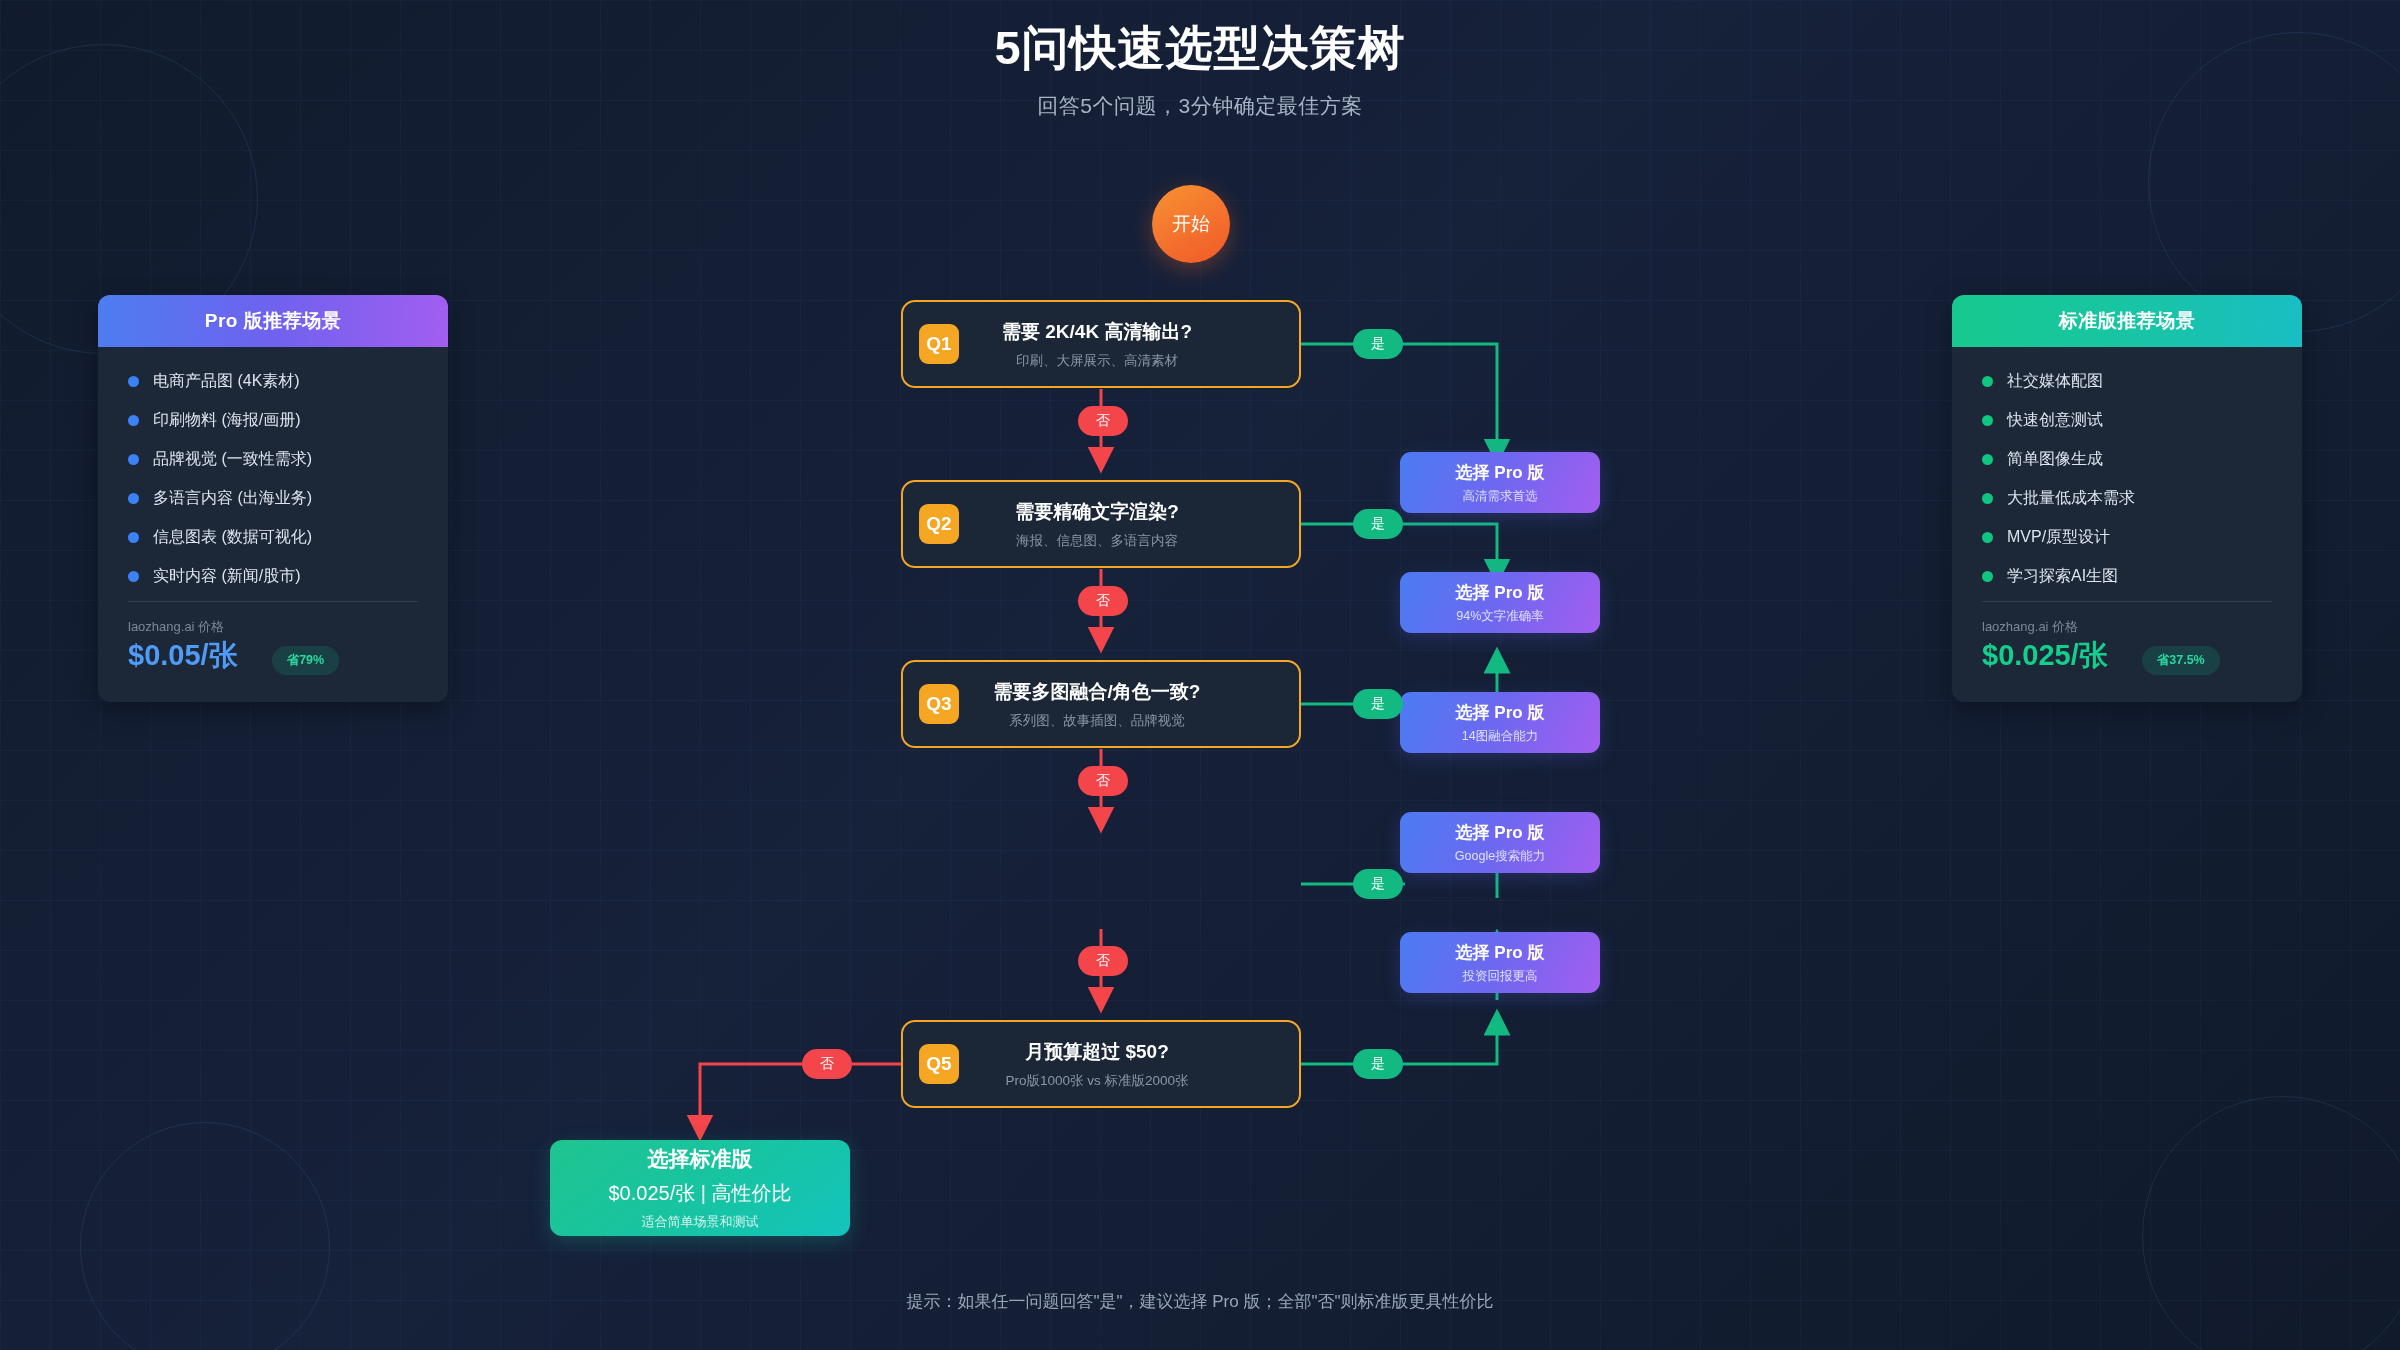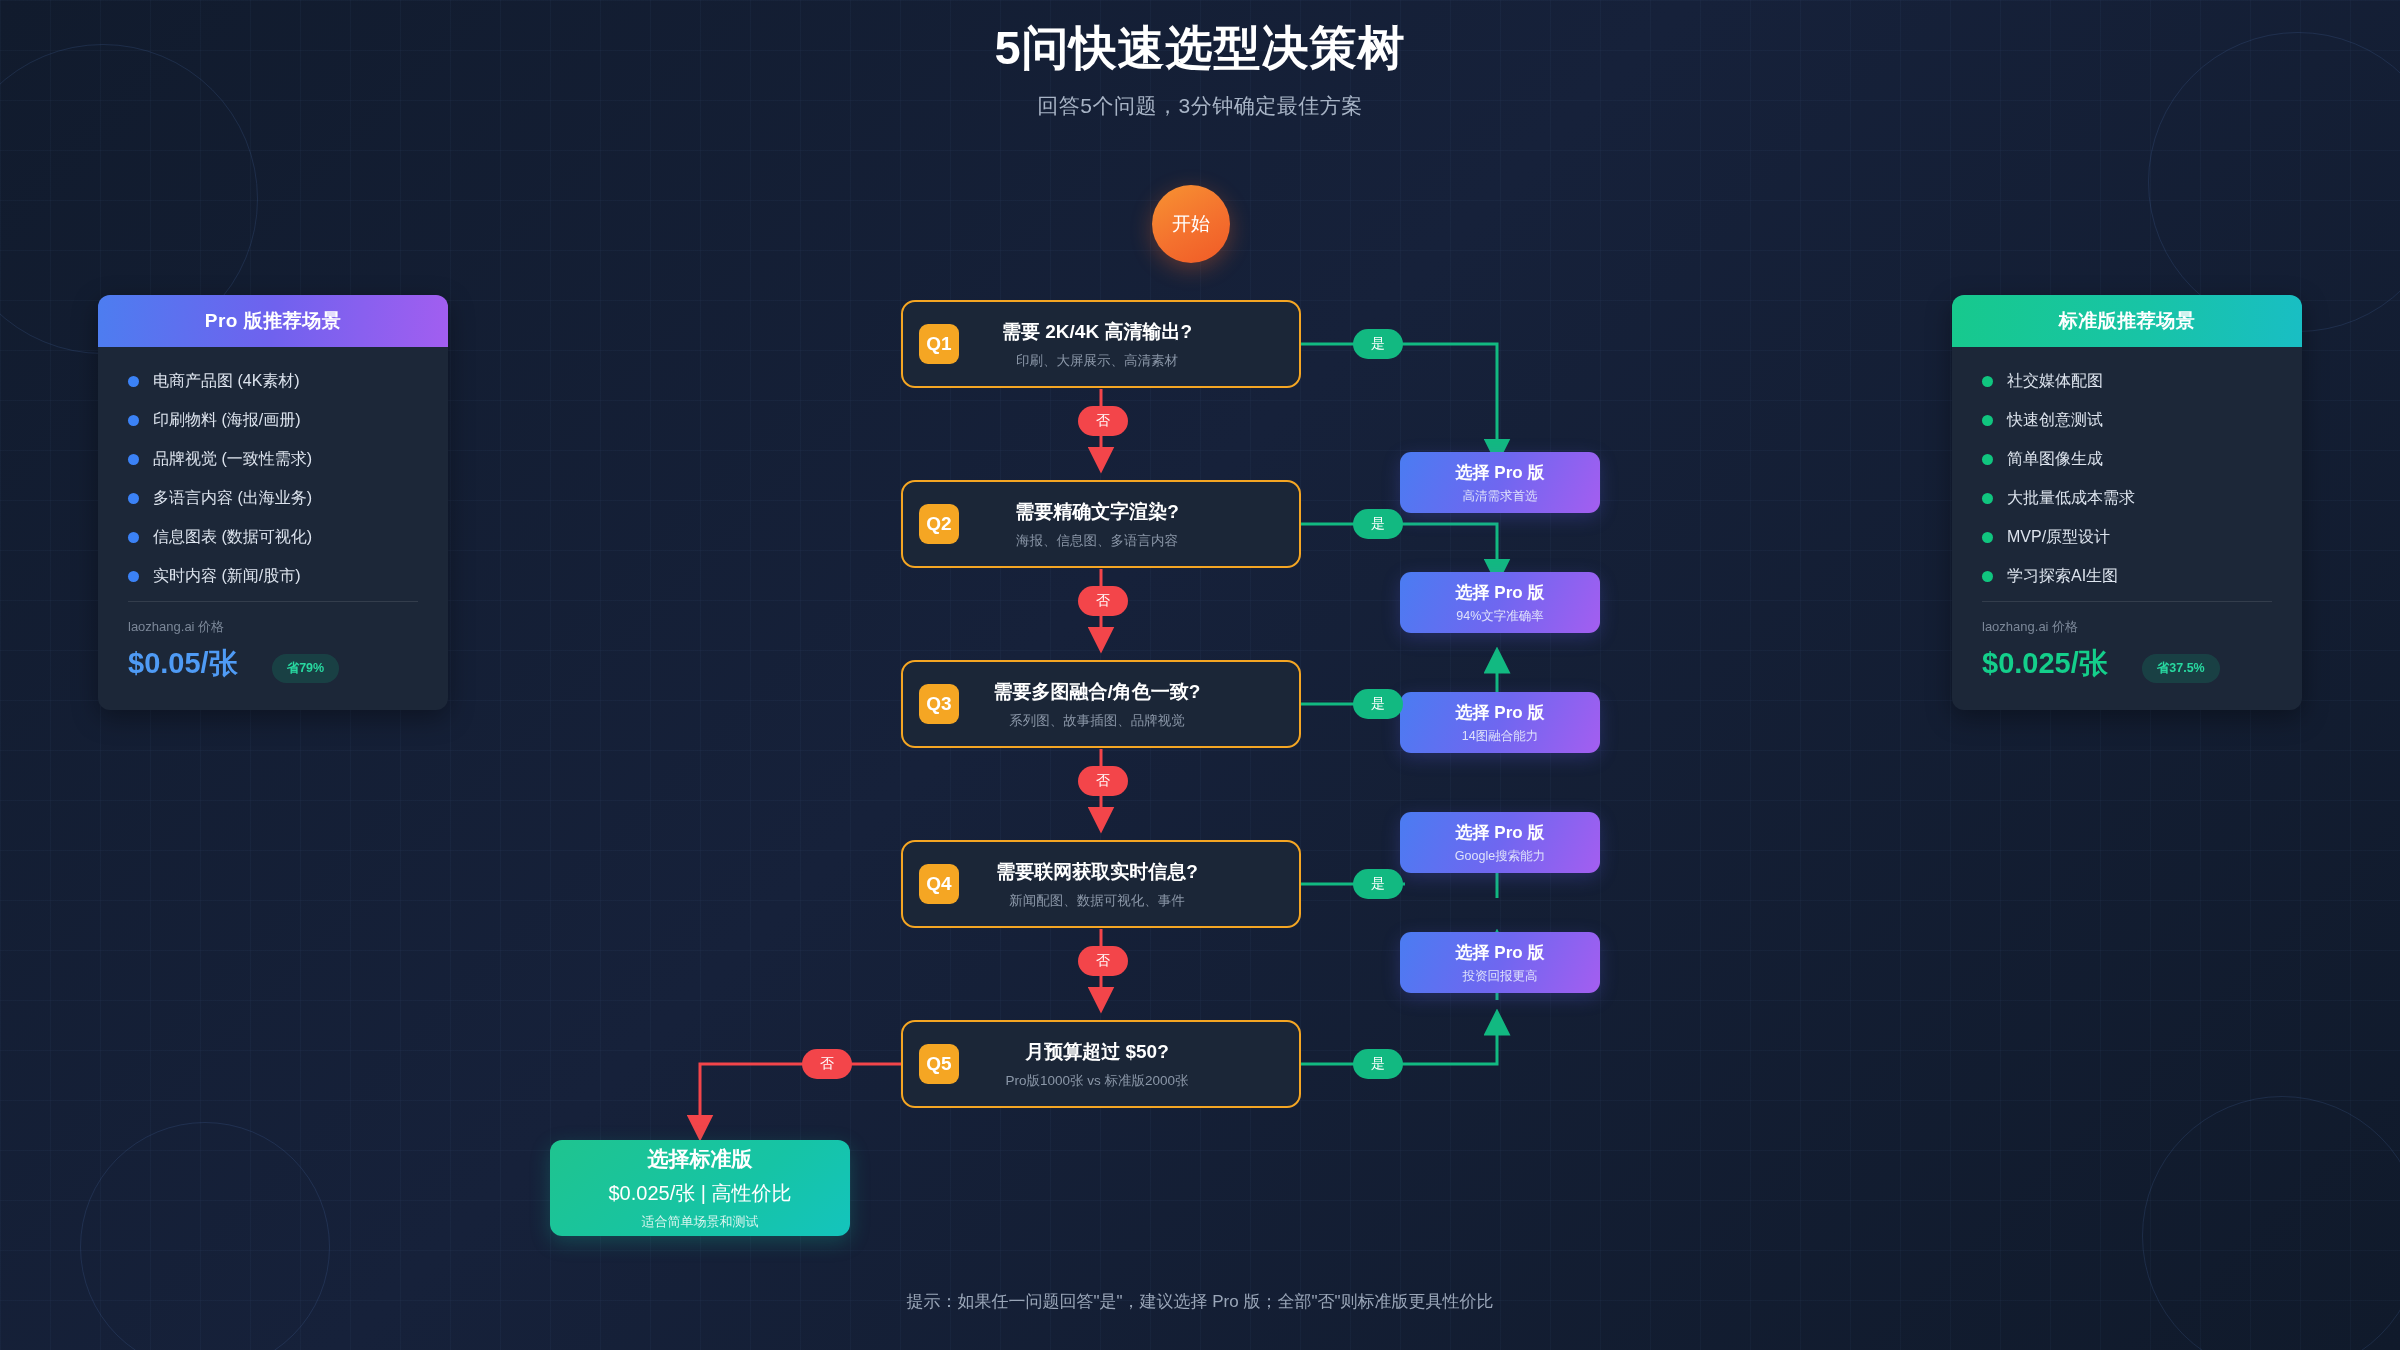--- a/index.html
+++ b/index.html
@@ -72,21 +72,21 @@
   #card-std .side-card-head { background: linear-gradient(95deg, #17c98d 0%, #18c4a6 55%, #19bec4 100%); }
   .side-card-body { padding: 24px 30px 26px 30px; }
   .scene-list { list-style: none; }
   .scene-item { display: flex; align-items: center; margin-bottom: 18px; }
   .scene-item:last-child { margin-bottom: 6px; }
   .bullet { width: 11px; height: 11px; border-radius: 50%; flex: 0 0 11px; margin-right: 14px; }
   #card-pro .bullet { background: #3b82f6; }
   #card-std .bullet { background: #10c57f; }
   .scene-label { font-size: 16px; color: #dde4ee; }
   .card-divider { height: 1px; background: rgba(255,255,255,0.10); margin: 14px 0 16px 0; }
-  .price-caption { font-size: 13px; color: #7b8798; margin-bottom: 8px; }
+  .price-caption { font-size: 13px; color: #7b8798; margin-bottom: 0; }
   .price-row { display: flex; align-items: center; gap: 20px; }
   .price-value { font-size: 29px; font-weight: bold; }
   #card-pro .price-value { color: #4f9bf5; }
   #card-std .price-value { color: #14cf8b; }
   .save-badge {
     margin-left: 14px; padding: 6px 15px; border-radius: 20px;
     font-size: 12.5px; font-weight: bold;
     background: rgba(16,185,129,0.18); color: #28d8a0; margin-top: 8px;
   }
 
@@ -296,27 +296,20 @@
   </div>
 
   <div class="q-node" style="left:901px; top:660px;">
     <div class="q-badge">Q3</div>
     <div class="q-text">
       <div class="q-title">需要多图融合/角色一致?</div>
       <div class="q-sub">系列图、故事插图、品牌视觉</div>
     </div>
   </div>
 
-  <div class="q-node" style="left:901px; top:840px;">
-    <div class="q-badge">Q4</div>
-    <div class="q-text">
-      <div class="q-title">需要联网获取实时信息?</div>
-      <div class="q-sub">新闻配图、数据可视化、事件</div>
-    </div>
-  </div>
 
   <div class="q-node" style="left:901px; top:1020px;">
     <div class="q-badge">Q5</div>
     <div class="q-text">
       <div class="q-title">月预算超过 $50?</div>
       <div class="q-sub">Pro版1000张 vs 标准版2000张</div>
     </div>
   </div>
 
   <div class="res-node" style="left:1400px; top:452px;">

